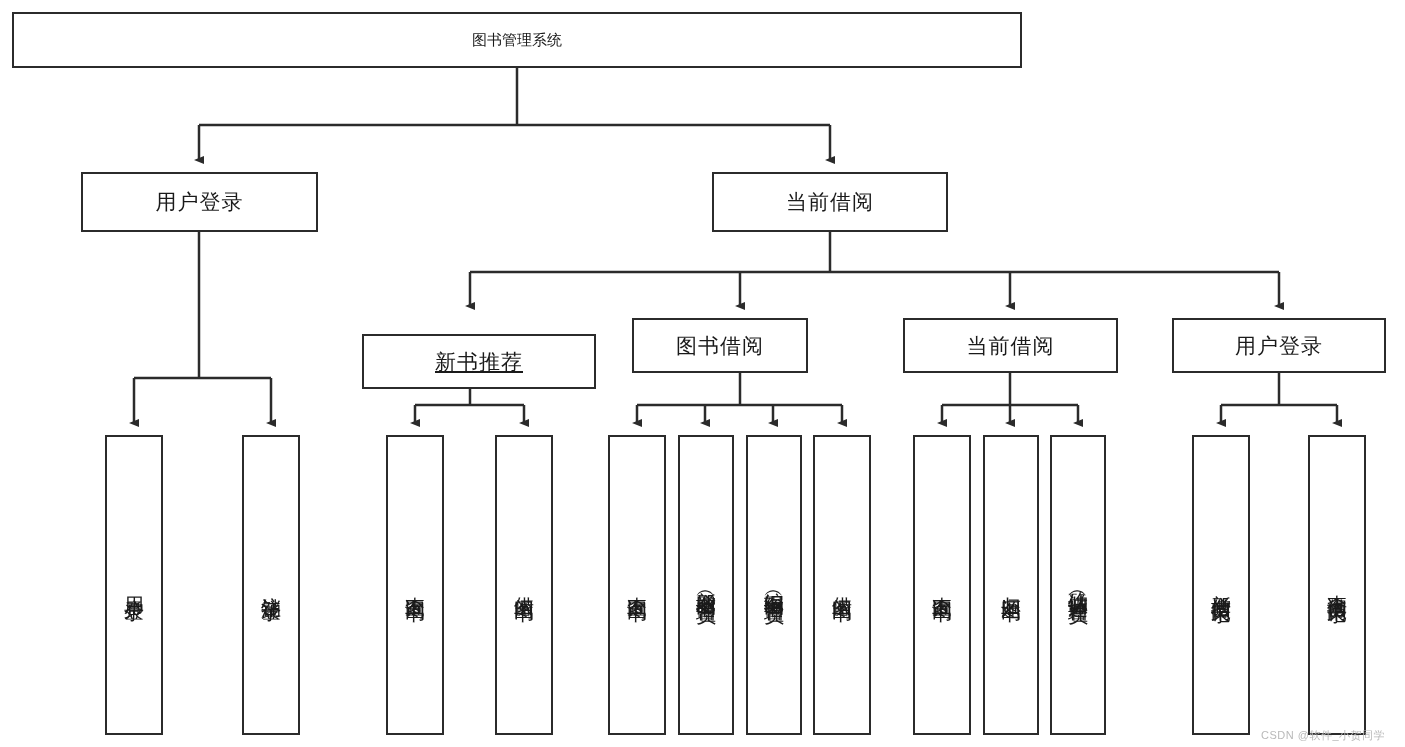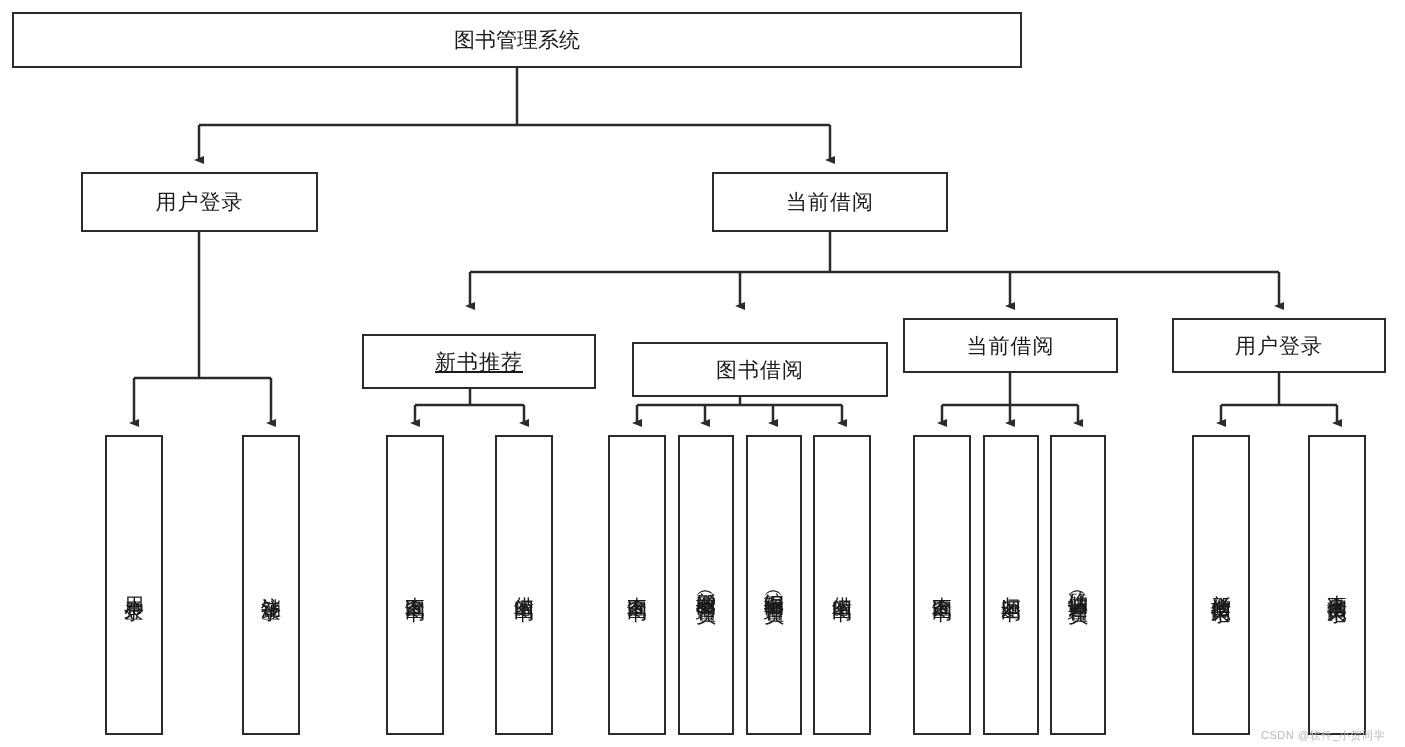--- a/index.html
+++ b/index.html
@@ -34,21 +34,21 @@
     align-items: center;
     justify-content: center;
     color: #1a1a1a;
     z-index: 2;
   }
   .node.horiz {
     font-size: 21px;
     letter-spacing: 1px;
   }
   .node.root {
-    font-size: 21px;
+    font-size: 15px;
     border-width: 2px;
   }
   .node.vert {
     writing-mode: vertical-rl;
     text-orientation: upright;
     font-size: 20px;
     letter-spacing: 2px;
     padding: 6px 0;
     align-items: center;
     justify-content: center;
@@ -131,21 +131,21 @@
   <div class="node horiz" style="left:81px; top:172px; width:237px; height:60px;">
     <span class="label">用户登录</span>
   </div>
   <div class="node horiz" style="left:712px; top:172px; width:236px; height:60px;">
     <span class="label">当前借阅</span>
   </div>
 
   <div class="node horiz" style="left:362px; top:334px; width:234px; height:55px;text-decoration:underline;">
     <span class="label">新书推荐</span>
   </div>
-  <div class="node horiz" style="left:632px; top:318px; width:256px; height:55px;margin-top:24px;">
+  <div class="node horiz" style="left:632px; top:318px; width:176px; height:55px;">
     <span class="label">图书借阅</span>
   </div>
   <div class="node horiz" style="left:903px; top:318px; width:215px; height:55px;">
     <span class="label">当前借阅</span>
   </div>
   <div class="node horiz" style="left:1172px; top:318px; width:214px; height:55px;">
     <span class="label">用户登录</span>
   </div>
 
   <div class="node vert" style="left:105px; top:435px; width:58px; height:300px;">

